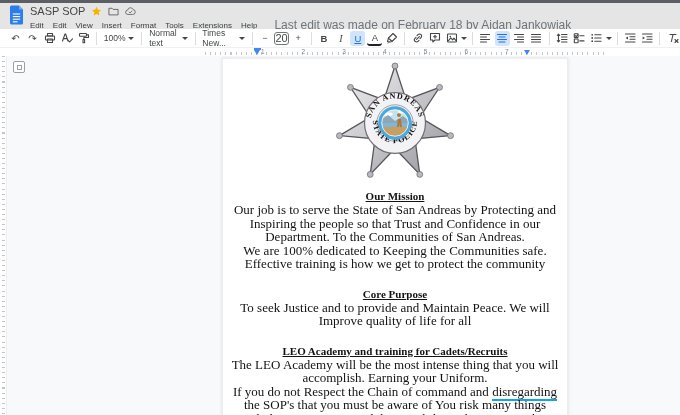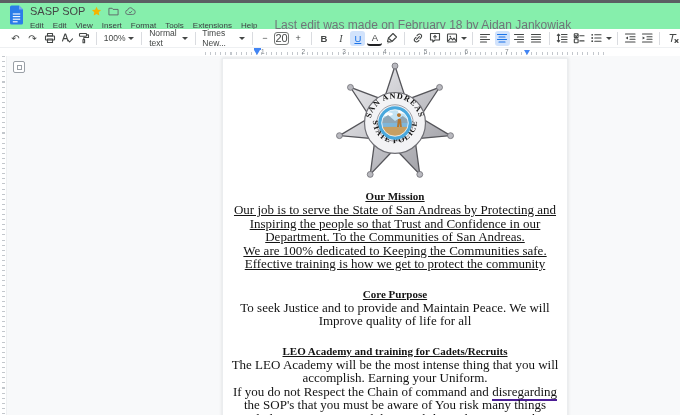--- a/index.html
+++ b/index.html
@@ -1,21 +1,21 @@
 <!DOCTYPE html>
 <html><head>
 <meta charset="utf-8">
 <style>
   * { margin:0; padding:0; box-sizing:border-box; }
   html,body { width:680px; height:415px; overflow:hidden; background:#fff;
               font-family:"Liberation Sans", sans-serif; }
   .top-strip { position:absolute; left:0; top:0; width:680px; height:3px; background:#5b5f63; }
 
   
-  .header { position:absolute; left:0; top:3px; width:680px; height:26px; background:#86efac; }
+  .header { position:absolute; left:0; top:3px; width:680px; height:26px; background:#e5e5e5; }
   .logo { position:absolute; left:9px; top:2px; width:15px; height:20px; }
   .title-row { position:absolute; left:30px; top:2px; display:flex; align-items:center; gap:6px; }
   .doc-title { font-size:11px; color:#444746; }
   .title-ico { display:inline-flex; width:11px; height:11px; }
   .menu-row { position:absolute; left:30px; top:15px; display:flex; align-items:center; gap:9px; }
   .menu-item { font-size:8px; color:#3c4043; cursor:default; }
   .last-edit { font-size:12px; color:#70757a; text-decoration:underline; margin-left:8px; }
 
   
   .toolbar { position:absolute; left:0; top:29px; width:680px; height:19px; background:#fff;
@@ -57,24 +57,24 @@
             background-size:3px 100%; background-repeat:no-repeat; background-position:2px 0; background-color:#fff; }
   .outline-btn { position:absolute; left:13px; top:5px; width:12px; height:12px; border:1px solid #9aa0a6;
                  border-radius:2px; background:#fff; display:flex; align-items:center; justify-content:center; }
   .outline-btn .inner { width:5px; height:5px; border:1px solid #9aa0a6; }
   .page { position:absolute; left:222px; top:2px; width:346px; height:560px; background:#fff;
           box-shadow:0 0 3px rgba(60,64,67,.15); border:1px solid #ebedef; }
   .badge-wrap { width:160px; height:118px; margin:3px auto 0; display:block; }
 
   .sections { margin-top:9px; text-align:center; font-family:"Liberation Serif", serif; color:#131313; }
   .section { margin-top:16px; }
-  .section:first-child { margin-top:0;text-decoration:underline; }
+  .section:first-child { margin-top:0; }
   .sec-head { font-size:11px; font-weight:bold; text-decoration:underline; line-height:14px; white-space:nowrap; }
   .doc-line { font-size:13px; line-height:13.5px; white-space:nowrap; }
-  .flagged { border-bottom:2px solid #4c1d95; }
+  .flagged { border-bottom:2px solid #0ea5e9; }
 </style>
 </head>
 <body>
 
 <div class="top-strip"></div>
 
 <div class="header">
   <svg class="logo" viewBox="0 0 15 20">
     <path d="M1 2 a1.5 1.5 0 0 1 1.5-1.5 H10 L14 4.5 V18 a1.5 1.5 0 0 1-1.5 1.5 H2.5 A1.5 1.5 0 0 1 1 18 Z" fill="#2b7de9"></path>
     <path d="M10 .5 L14 4.5 H10 Z" fill="#79a8f5"></path>

